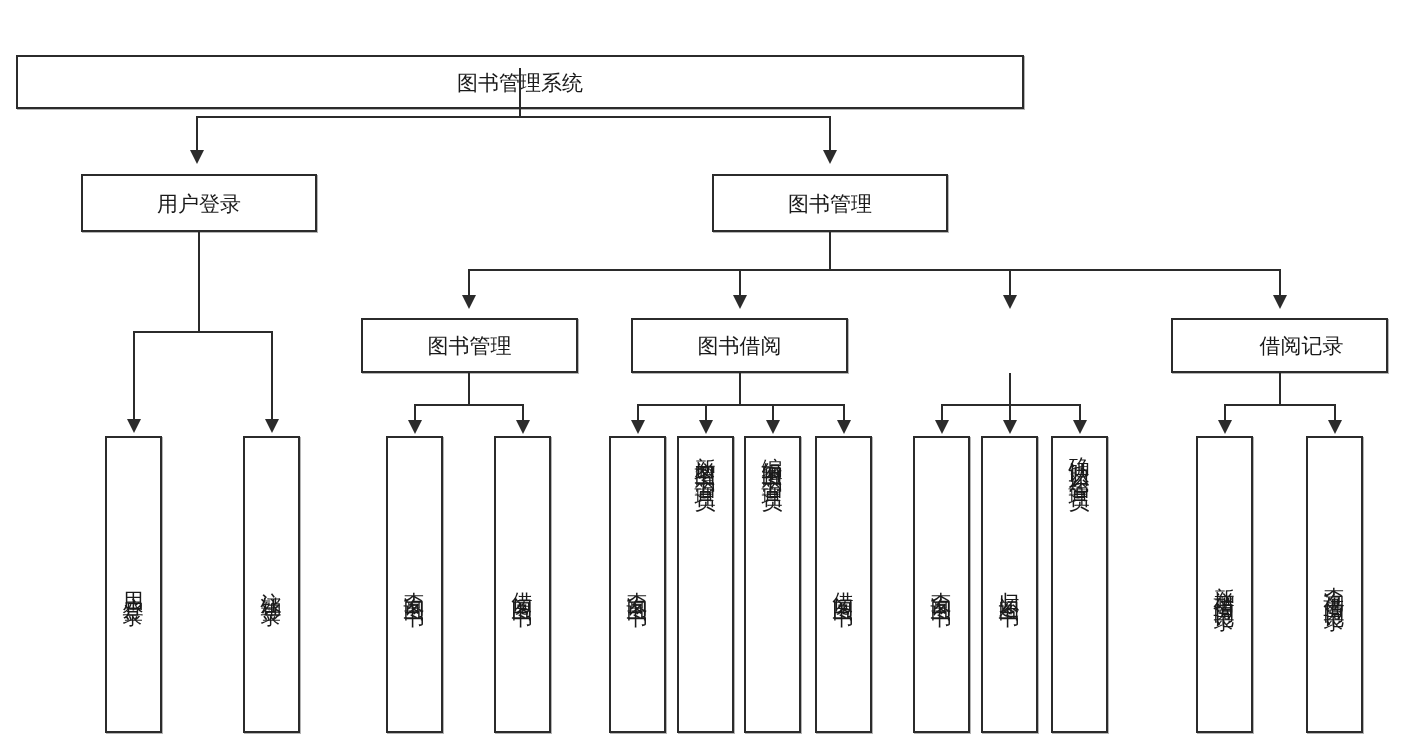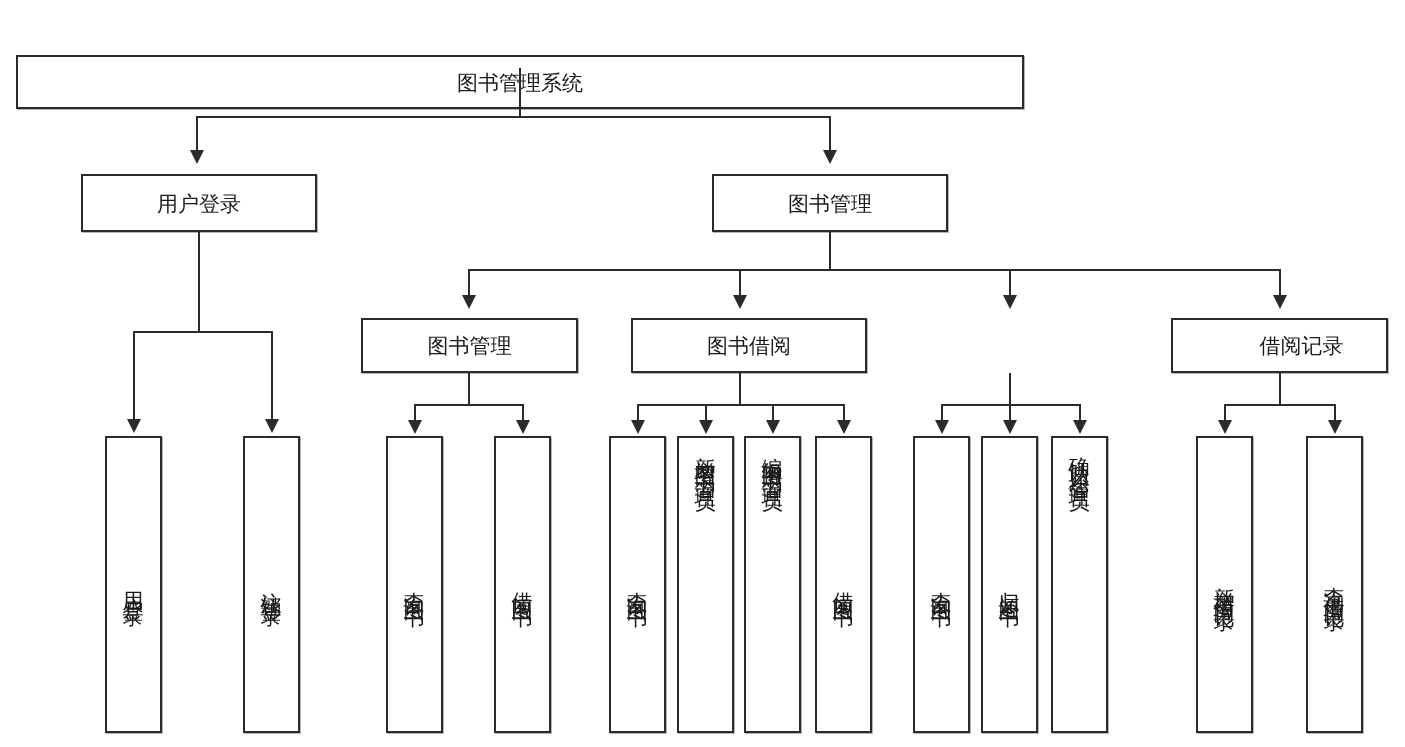--- a/index.html
+++ b/index.html
@@ -127,21 +127,21 @@
 
   <div class="ln ln-v" style="left:1009px; top:269px; width:2px; height:28px;"></div>
   <div class="arrow" style="left:1003px; top:295px;"></div>
 
   <div class="ln ln-v" style="left:1279px; top:269px; width:2px; height:28px;"></div>
   <div class="arrow" style="left:1273px; top:295px;"></div>
 
   <div class="node node-h" style="left:361px; top:318px; width:217px; height:55px;">
     <span class="label">图书管理</span>
   </div>
-  <div class="node node-h" style="left:631px; top:318px; width:236px; height:55px;">
+  <div class="node node-h" style="left:631px; top:318px; width:217px; height:55px;">
     <span class="label">图书借阅</span>
   </div>
   <div class="node node-h" style="left:1171px; top:318px; width:217px; height:55px;padding-left:44px;">
     <span class="label">借阅记录</span>
   </div>
 
   <div class="ln ln-v" style="left:468px; top:373px; width:2px; height:32px;"></div>
   <div class="ln ln-h" style="left:414px; top:404px; width:110px; height:2px;"></div>
   <div class="ln ln-v" style="left:414px; top:404px; width:2px; height:18px;"></div>
   <div class="arrow" style="left:408px; top:420px;"></div>

